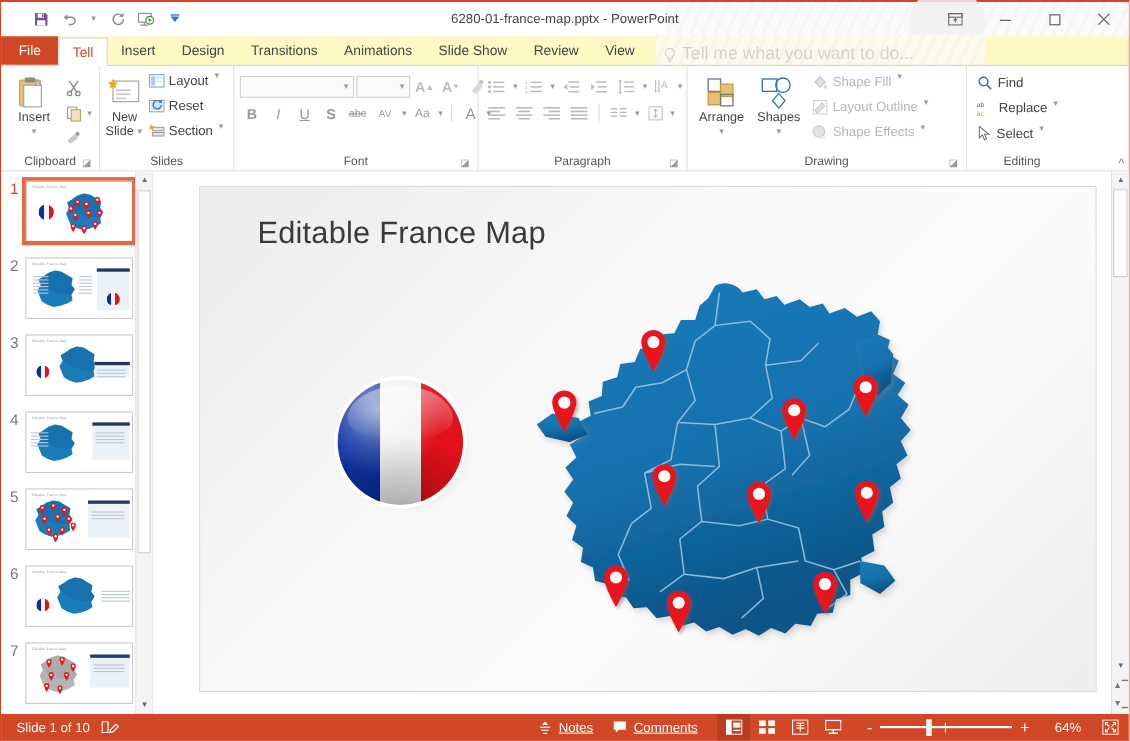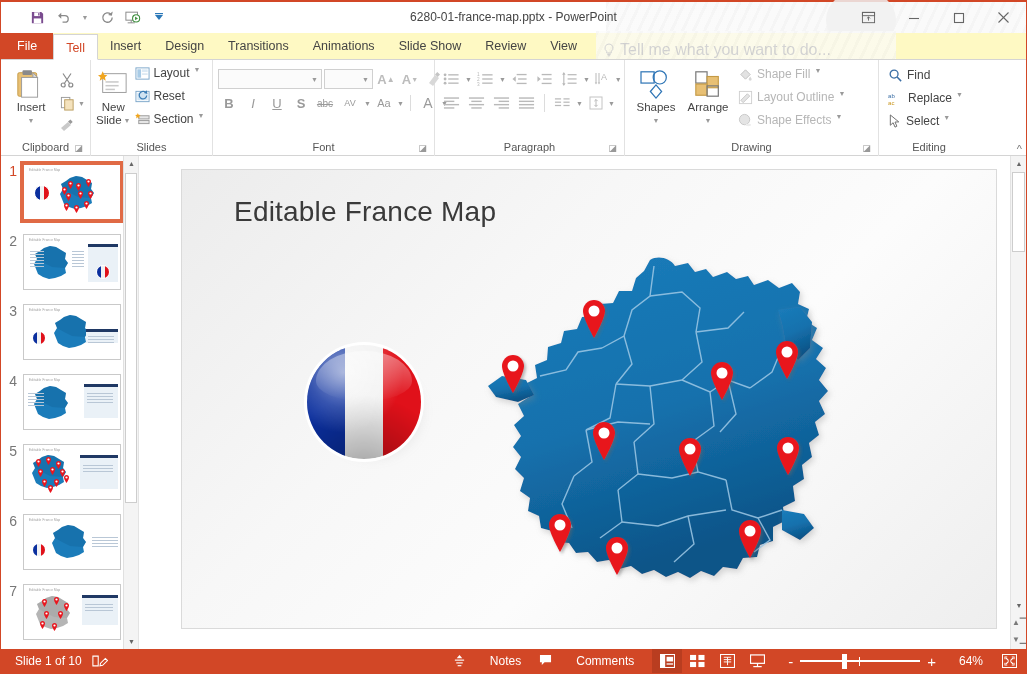--- a/index.html
+++ b/index.html
@@ -127,21 +127,21 @@
   .vscroll { position:absolute; right:0; top:0; bottom:0; width:16px; background:#f4f4f4;
              border-left:1px solid #e3e3e3; }
   .navbtn { width:16px; height:17px; display:flex; align-items:center; justify-content:center;
             color:#7a7a7a; font-size:8px; }
 
   
   .statusbar { flex:0 0 24px; height:24px; background:#d24726; color:#fff; display:flex;
                align-items:center; font-size:12px; padding:0 4px; }
   .sb-left { display:flex; align-items:center; gap:10px; padding-left:10px; }
   .sb-mid { margin-left:auto; display:flex; align-items:center; gap:18px; }
-  .sb-item { display:flex; align-items:flex-start; gap:24px; }
+  .sb-item { display:flex; align-items:center; gap:6px;text-decoration:underline; }
   .viewbtns { display:flex; align-items:center; margin-left:18px; }
   .viewbtn { width:30px; height:24px; display:flex; align-items:center; justify-content:center; }
   .viewbtn.active { background:#b93d20; }
   .zoomwrap { display:flex; align-items:center; gap:7px; margin-left:16px; }
   .zoomtrack { width:120px; height:24px; position:relative; display:flex; align-items:center;}
   .zoomline { position:absolute; left:0; right:0; height:2px; background:#fff; top:11px; }
   .zoomtick { position:absolute; left:59px; width:1px; height:9px; background:#fff; top:8px; }
   .zoomhandle { position:absolute; left:42px; width:5px; height:15px; background:#fff; top:5px; }
   .zoomval { width:40px; text-align:right; font-size:12px; }
   .fitbtn { width:26px; display:flex; align-items:center; justify-content:center; margin-left:6px;}
@@ -516,39 +516,39 @@
         <span class="grp-launch">◪</span>
       </div>
     </div>
 
     <div style="position:absolute;left:596px;top:60px"></div>
 
     <div class="grp" style="width:254px">
       <div class="grp-body">
         <div class="big-btn">
           <span class="ico">
-            <svg width="34" height="30" viewBox="0 0 36 32">
-                <rect x="2" y="3" width="14" height="12" fill="none" stroke="#2e75b6" stroke-width="1.3"></rect>
-                <circle cx="22" cy="9" r="7" fill="none" stroke="#2e75b6" stroke-width="1.3"></circle>
-                <path d="M12 24 18 17 24 24 18 31z" fill="none" stroke="#2e75b6" stroke-width="1.3"></path>
-              </svg>
-          </span>
-          <span>Shapes</span>
-          <span class="caret">▼</span>
-        </div>
-        <div class="big-btn">
-          <span class="ico">
             <svg width="32" height="30" viewBox="0 0 32 32">
                 <rect x="3" y="3" width="12" height="12" fill="none" stroke="#7a7a7a" stroke-width="1.3"></rect>
                 <rect x="15" y="8" width="12" height="12" fill="#e8c074" stroke="#c49a45" stroke-width="1.2"></rect>
                 <rect x="3" y="16" width="12" height="12" fill="#e8c074" stroke="#c49a45" stroke-width="1.2"></rect>
                 <rect x="15" y="18" width="12" height="11" fill="none" stroke="#7a7a7a" stroke-width="1.3"></rect>
               </svg>
           </span>
           <span>Arrange</span>
+          <span class="caret">▼</span>
+        </div>
+        <div class="big-btn">
+          <span class="ico">
+            <svg width="34" height="30" viewBox="0 0 36 32">
+                <rect x="2" y="3" width="14" height="12" fill="none" stroke="#2e75b6" stroke-width="1.3"></rect>
+                <circle cx="22" cy="9" r="7" fill="none" stroke="#2e75b6" stroke-width="1.3"></circle>
+                <path d="M12 24 18 17 24 24 18 31z" fill="none" stroke="#2e75b6" stroke-width="1.3"></path>
+              </svg>
+          </span>
+          <span>Shapes</span>
           <span class="caret">▼</span>
         </div>
         <div class="small-col" style="padding-top:2px">
           <div class="sm-btn dis">
             <span>
               <svg width="15" height="15" viewBox="0 0 16 16">
                   <path d="M3 8 8 3l5 5-5 5z" fill="#e2e2e2" stroke="#c0c0c0"></path>
                   <path d="M13 10c1 1.6 1.6 2.4 1.6 3a1.6 1.6 0 0 1-3.2 0c0-.6.6-1.4 1.6-3z" fill="#d8d8d8"></path>
                 </svg>
             </span>

